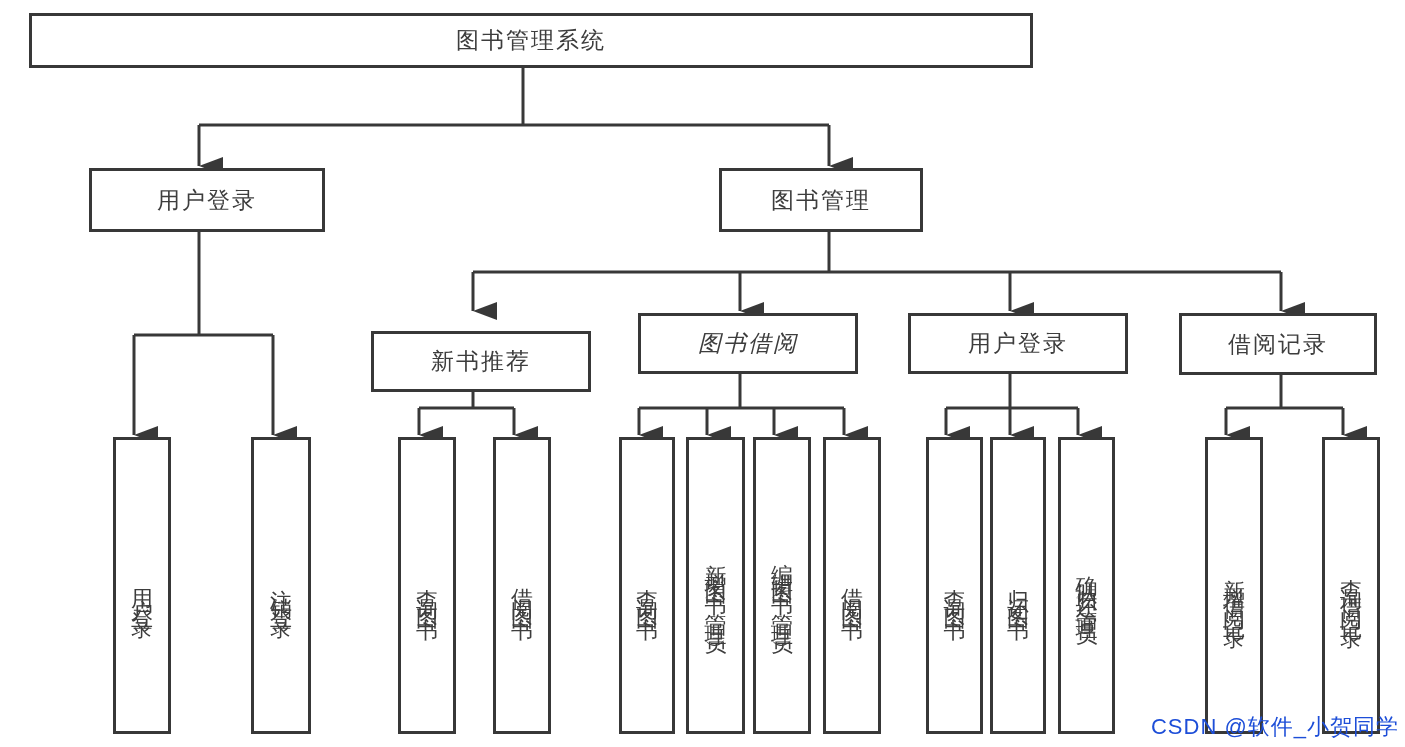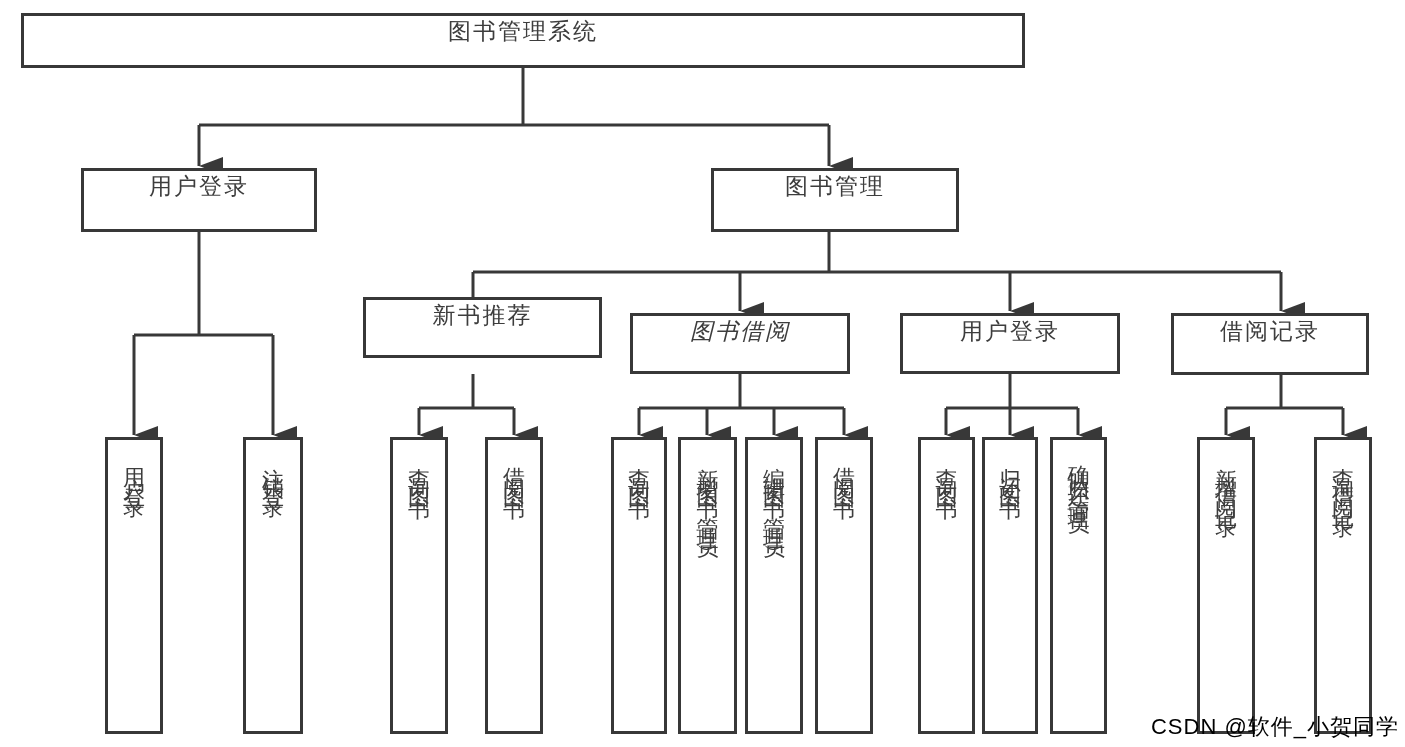--- a/index.html
+++ b/index.html
@@ -4,40 +4,41 @@
 <style>
   html,body{margin:0;padding:0;background:#ffffff;width:1405px;height:747px;overflow:hidden;}
   body{font-family:"Liberation Sans","DejaVu Sans",sans-serif;position:relative;}
   .stage{position:absolute;left:0;top:0;width:1405px;height:747px;}
   svg.wires{position:absolute;left:0;top:0;z-index:0;}
   .node{
     position:absolute;
     box-sizing:border-box;
     background:#ffffff;
     border:3px solid #383838;
-    display:flex;justify-content:center;
+    display:flex;align-items:center;justify-content:center;
     z-index:1;
     color:#3d3d3d;
+    margin-left:8px;
   }
   .hlabel{font-size:23px;letter-spacing:2px;white-space:nowrap;}
   .vnode .vlabel{
     writing-mode:vertical-rl;
     text-orientation:mixed;
     font-size:22px;
     letter-spacing:10px;
     padding-top:10px;
     white-space:nowrap;
     line-height:1;
   }
   .vnode .vlabel.tight{letter-spacing:7px;padding-top:7px;}
   .watermark{
     position:absolute;
     right:6px;bottom:5px;
     font-size:22px;
-    color:#000000;
+    color:#1d4ed8;
     letter-spacing:1px;
     z-index:2;
     white-space:nowrap;
   }
 </style>
 </head>
 <body>
 
 <div class="stage">
 
@@ -103,25 +104,25 @@
     </g>
   </svg>
 
   <div class="node" style="left:21px;top:13px;width:1004px;height:55px;">
     <span class="hlabel">图书管理系统</span>
   </div>
 
   <div class="node" style="left:81px;top:168px;width:236px;height:64px;">
     <span class="hlabel">用户登录</span>
   </div>
-  <div class="node" style="left:711px;top:168px;width:248px;height:64px;">
+  <div class="node" style="left:711px;top:168px;width:204px;height:64px;">
     <span class="hlabel">图书管理</span>
   </div>
 
-  <div class="node" style="left:363px;top:297px;width:239px;height:61px;">
+  <div class="node" style="left:363px;top:331px;width:220px;height:61px;">
     <span class="hlabel">新书推荐</span>
   </div>
   <div class="node" style="left:630px;top:313px;width:220px;height:61px;font-style:italic;">
     <span class="hlabel">图书借阅</span>
   </div>
   <div class="node" style="left:900px;top:313px;width:220px;height:61px;">
     <span class="hlabel">用户登录</span>
   </div>
   <div class="node" style="left:1171px;top:313px;width:198px;height:62px;">
     <span class="hlabel">借阅记录</span>

